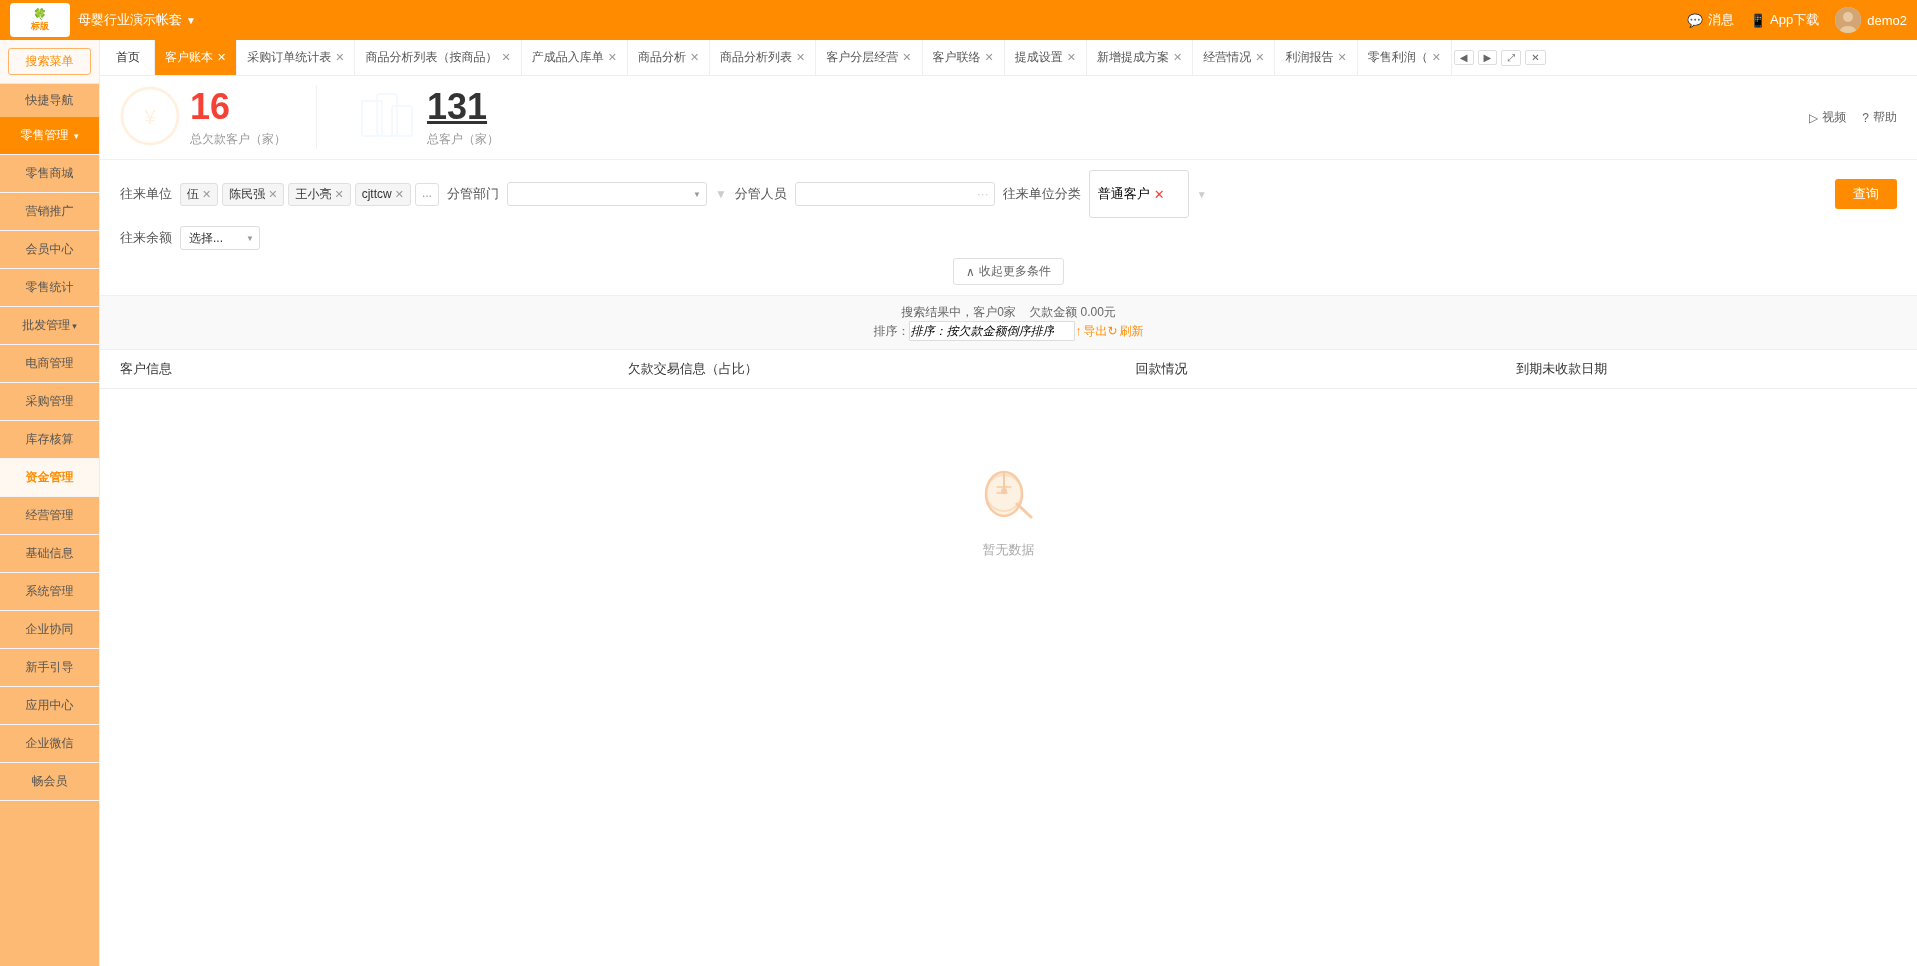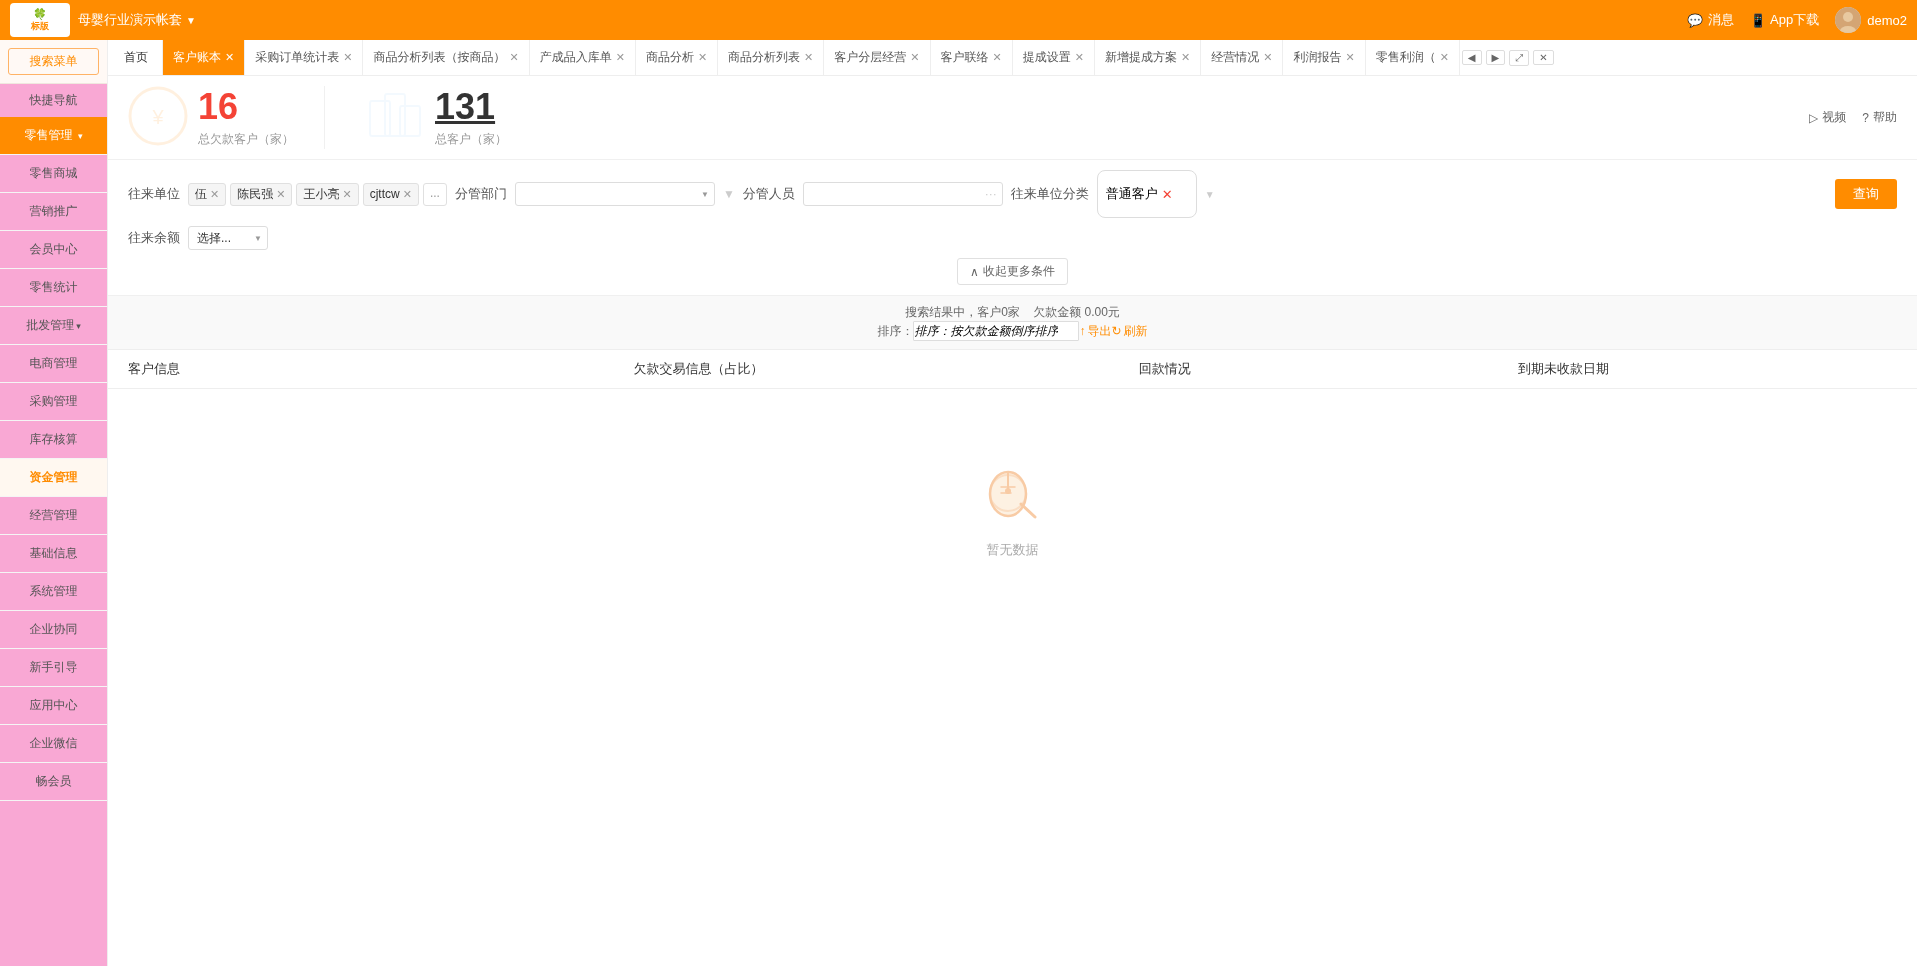--- a/index.html
+++ b/index.html
@@ -10,21 +10,21 @@
     .top-bar { height: 40px; background: #ff8c00; display: flex; align-items: center; justify-content: space-between; padding: 0 10px; flex-shrink: 0; }
     .top-bar-left { display: flex; align-items: center; gap: 8px; }
     .top-bar-logo { width: 60px; height: 34px; background: #fff; border-radius: 4px; display: flex; align-items: center; justify-content: center; font-size: 10px; color: #ff8c00; font-weight: bold; }
     .top-bar-right { display: flex; align-items: center; gap: 16px; color: #fff; font-size: 13px; }
     .top-bar-right span { cursor: pointer; display: flex; align-items: center; gap: 4px; }
     .avatar { width: 26px; height: 26px; border-radius: 50%; background: #ccc; overflow: hidden; display: flex; align-items: center; justify-content: center; }
 
     .main-container { display: flex; flex: 1; overflow: hidden; }
 
     
-    .sidebar { width: 108px; background: #f9a8d4; display: flex; flex-direction: column; border-right: 1px solid #eee; flex-shrink: 0; overflow-y: auto; }
+    .sidebar { width: 100px; background: #fdba74; display: flex; flex-direction: column; border-right: 1px solid #eee; flex-shrink: 0; overflow-y: auto; }
     .sidebar-search { padding: 8px; background: #fff9f5; border-bottom: 1px solid #f0e8df; }
     .sidebar-search-btn { width: 100%; background: none; border: 1px solid #ffb366; color: #ff8c00; border-radius: 3px; padding: 4px; font-size: 12px; cursor: pointer; }
     .sidebar-nav-btn { width: 100%; background: none; border: none; color: #555; padding: 8px 4px; font-size: 12px; cursor: pointer; }
     .sidebar-item { padding: 10px 6px; text-align: center; font-size: 12px; color: #555; cursor: pointer; border-bottom: 1px solid #f5f5f5; }
     .sidebar-item.active { background: #ff8c00; color: #fff; }
     .sidebar-item.active-parent { color: #ff8c00; background: #fff5ee; }
 
     
     .tab-bar { height: 36px; background: #fff; border-bottom: 1px solid #eee; display: flex; align-items: center; overflow: hidden; flex-shrink: 0; padding: 0 2px; }
     .tab-item { display: flex; align-items: center; height: 36px; padding: 0 10px; font-size: 12px; color: #555; cursor: pointer; border-right: 1px solid #eee; white-space: nowrap; flex-shrink: 0; }
@@ -296,21 +296,21 @@
           </div>
           <span style="color:#ccc;font-size:12px;">▼</span>
 
           <span class="filter-label">分管人员</span>
           <div class="filter-input-wrap">
             <input class="filter-input" placeholder="" style="">
             <span class="more-btn">···</span>
           </div>
 
           <span class="filter-label">往来单位分类</span>
-          <div style="display:flex;align-items:center;border:1px solid #ddd;border-radius:8px;padding:14px 8px;background:#fff;min-width:100px;">
+          <div style="display:flex;align-items:center;border:1px solid #ddd;border-radius:3px;padding:14px 8px;background:#fff;min-width:100px;">
             <span>普通客户</span>
             <span style="color:#f44336;margin-left:4px;cursor:pointer;">✕</span>
           </div>
           <span style="color:#ccc;font-size:10px;">▼</span>
 
           <button class="query-btn">查询</button>
         </div>
 
         <div class="filter-row">
           <span class="filter-label">往来余额</span>

